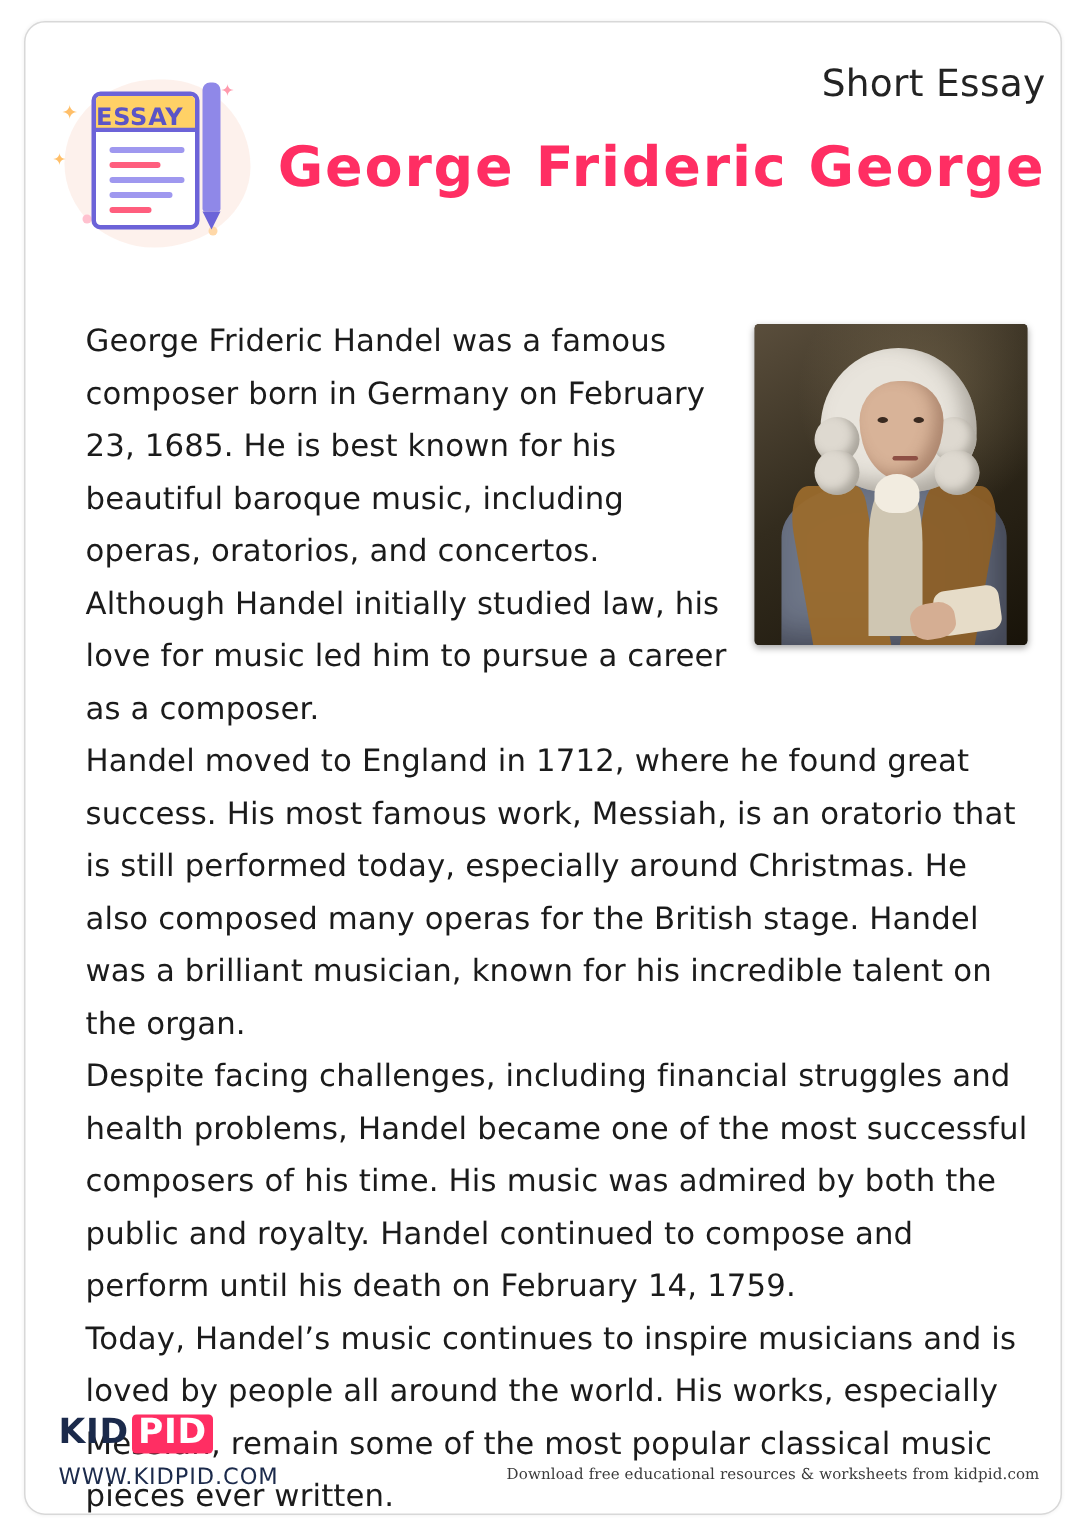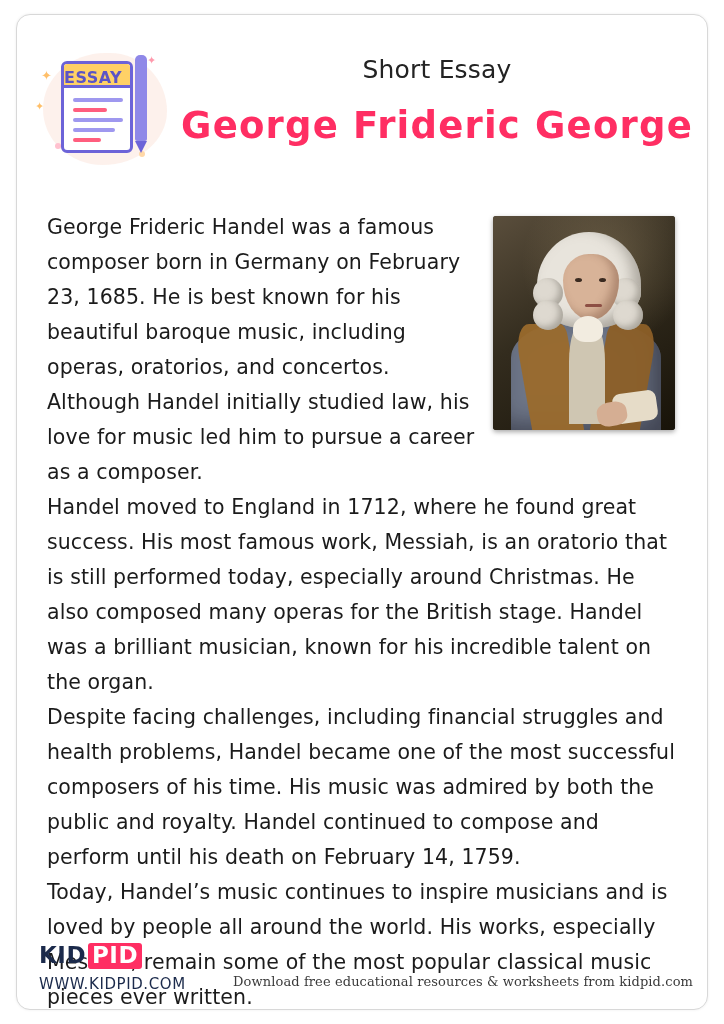--- a/index.html
+++ b/index.html
@@ -119,23 +119,23 @@
   .dot {
     position: absolute;
     width: 6px; height: 6px;
     border-radius: 50%;
     background: #ffc1cf;
   }
 
   .head-text {
     position: absolute;
     left: 160px;
-    top: 20px;
+    top: 6px;
     width: 520px;
-    text-align: center;
+    text-align: right;
   }
   .subtitle {
     font-family: "DejaVu Sans", sans-serif;
     font-size: 25px;
     color: #232323;
     letter-spacing: .2px;
     margin: 10px 0 0 0;
   }
   .title {
     font-family: "DejaVu Sans", sans-serif;
@@ -143,21 +143,21 @@
     font-weight: bold;
     color: #ff2e63;
     letter-spacing: 1.2px;
     margin: 20px 0 0 0;
     white-space: nowrap;
   }
 
   
   .body-text {
     position: absolute;
-    left: 30px;
+    left: 40px;
     top: 195px;
     width: 628px;
     font-family: "DejaVu Sans", sans-serif;
     font-size: 20.5px;
     line-height: 35px;
     color: #1b1b1b;
     letter-spacing: .1px;
   }
   .body-text p { margin: 0; }
 
@@ -308,21 +308,21 @@
     font-size: 15px;
     letter-spacing: .6px;
     color: #1b2a4b;
     margin-top: 6px;
   }
   .foot-note {
     position: absolute;
     right: 16px;
     bottom: 2px;
     font-family: "DejaVu Serif", serif;
-    font-size: 13px;
+    font-size: 10px;
     color: #3a3a3a;
     letter-spacing: .1px;
   }
 </style>
 </head>
 <body>
 
 <div class="page">
   <div class="sheet">
 

